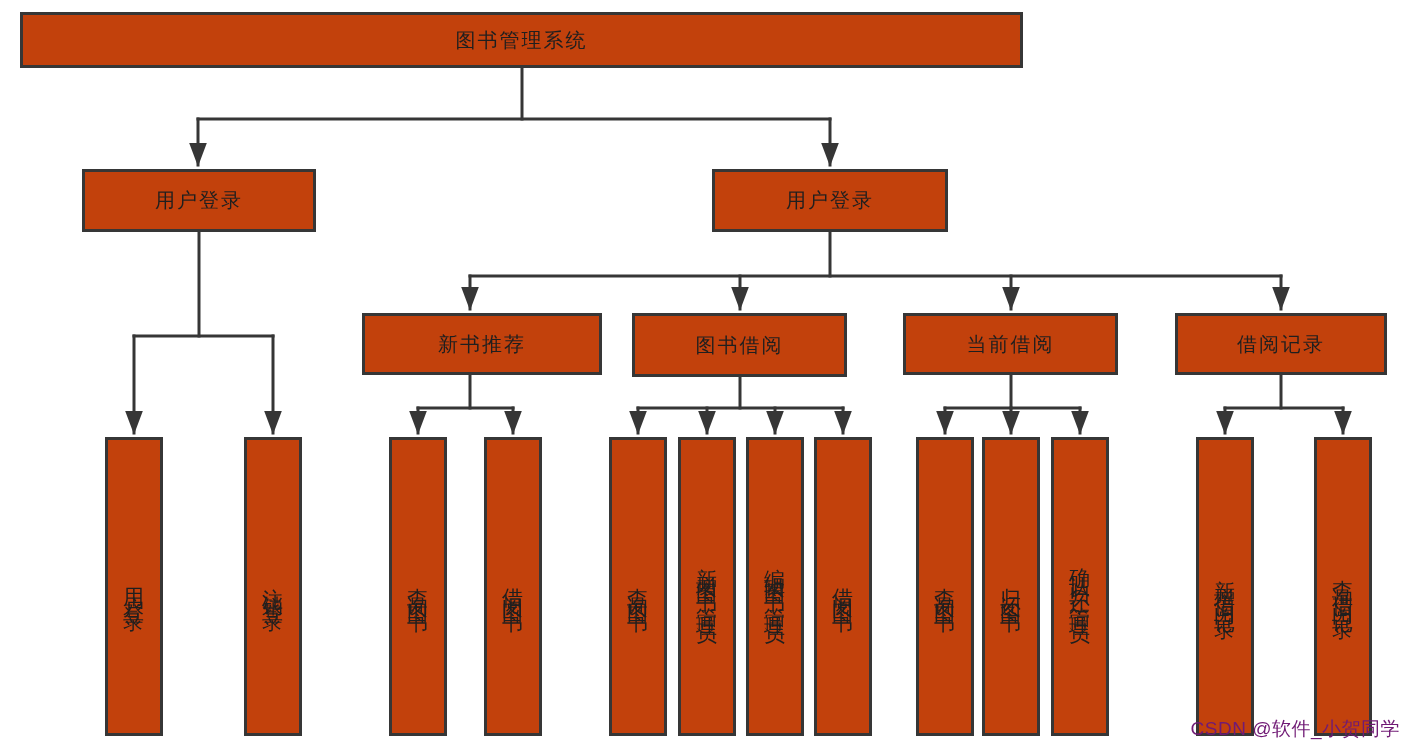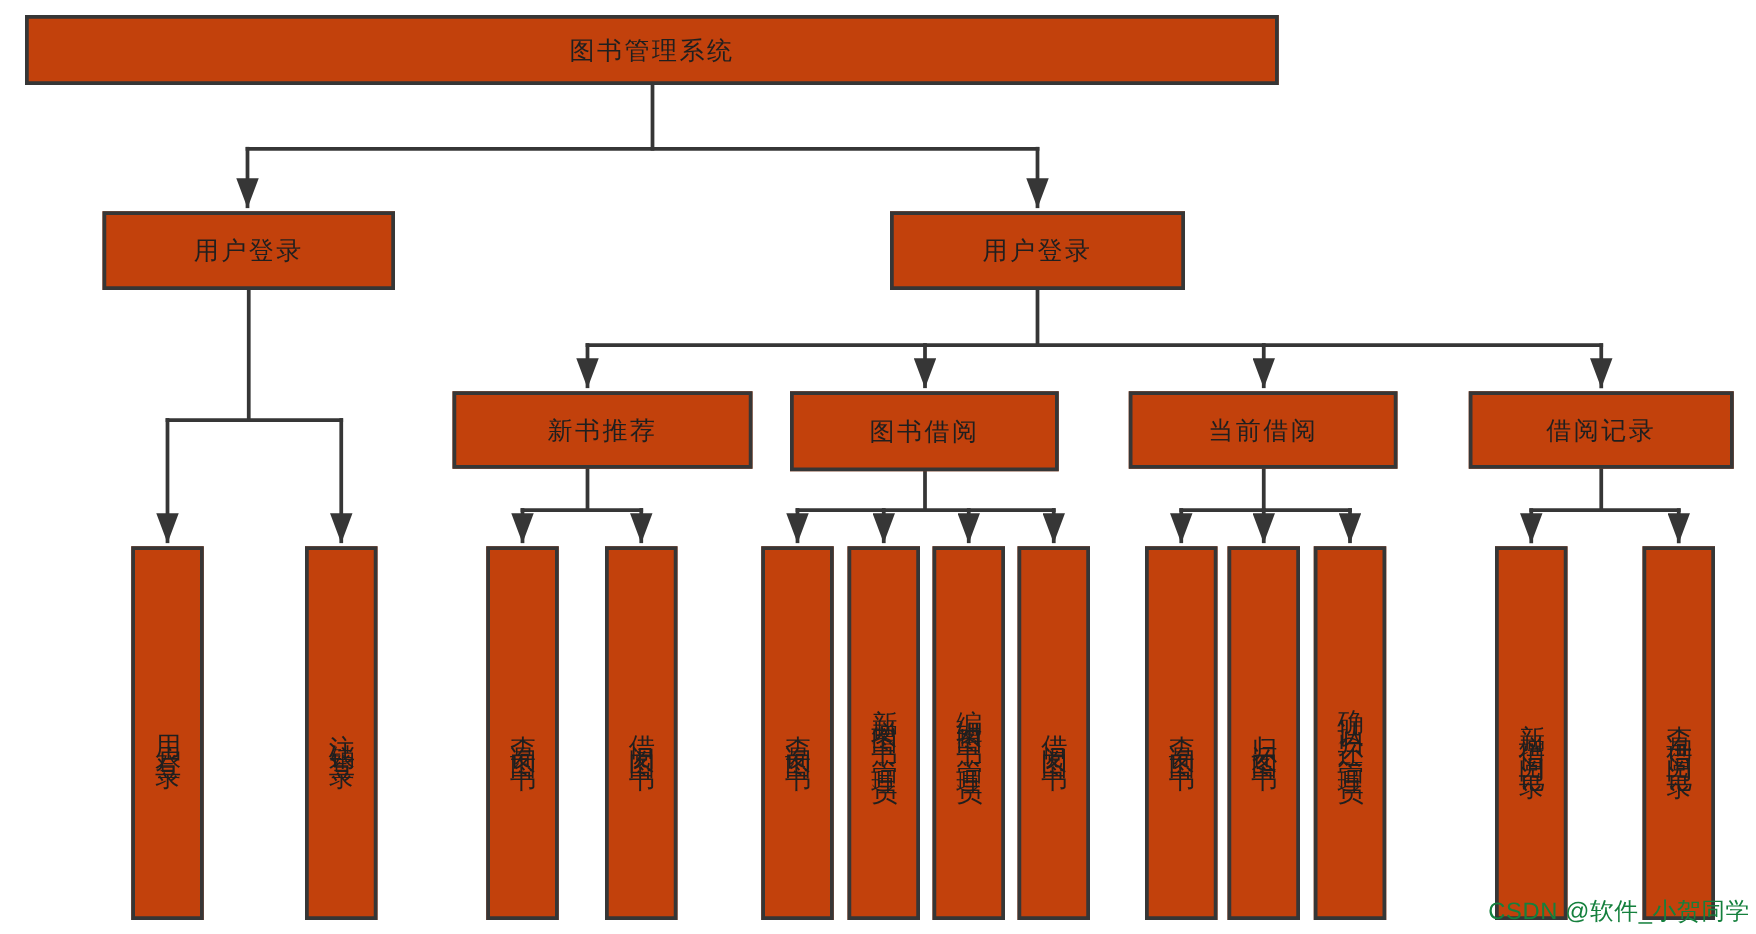--- a/index.html
+++ b/index.html
@@ -35,21 +35,21 @@
     letter-spacing: 8px;
     line-height: 1;
     white-space: nowrap;
   }
   .watermark {
     position: absolute;
     top: 716px;
     right: 5px;
     font-size: 19px;
     letter-spacing: 0.5px;
-    color: #15803d;
+    color: #701a75;
     white-space: nowrap;
     z-index: 5;
   }
 </style>
 </head>
 <body>
 
 <div class="canvas">
 
   <svg class="connectors" width="1405" height="747" viewBox="0 0 1405 747" aria-hidden="true">

